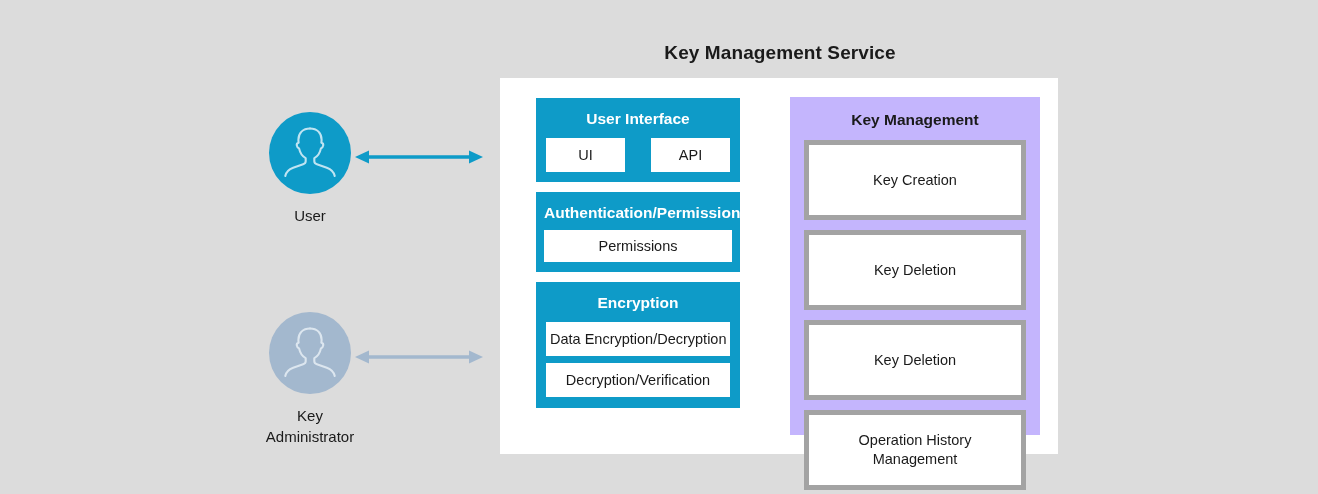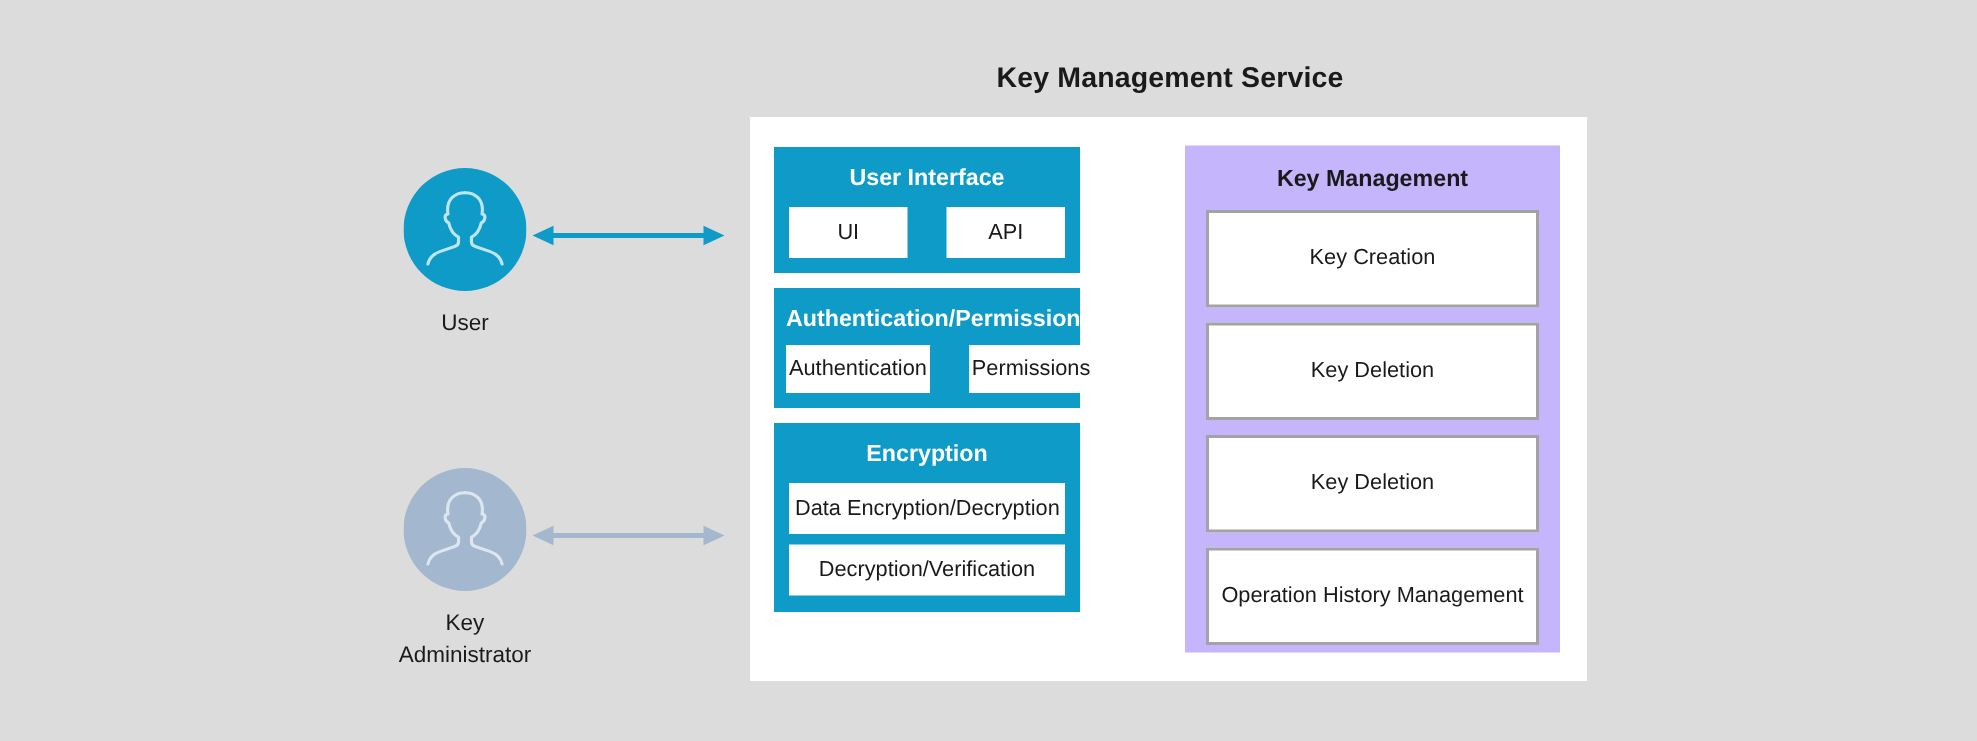--- a/index.html
+++ b/index.html
@@ -77,21 +77,21 @@
     left: 500px;
     top: 78px;
     width: 558px;
     height: 376px;
     background: #ffffff;
   }
 
   
   .left-col {
     position: absolute;
-    left: 16px;
+    left: 36px;
     top: 20px;
     width: 204px;
   }
 
   .group {
     background: #0e9bc8;
     margin-bottom: 10px;
     padding: 10px 10px 10px 10px;
     box-sizing: border-box;
   }
@@ -143,23 +143,23 @@
   }
   .right-title {
     text-align: center;
     font-size: 15.5px;
     font-weight: bold;
     color: #1a1a1a;
     padding: 14px 0 11px 0;
   }
   .km-card {
     background: #ffffff;
-    border: 2px solid #a3a3a3;
-    box-sizing: border-box;
-    height: 65px;
+    border: 5px solid #a3a3a3;
+    box-sizing: border-box;
+    height: 80px;
     margin-bottom: 10px;
     display: flex;
     align-items: center;
     justify-content: center;
     text-align: center;
     font-size: 14.5px;
     line-height: 19px;
     color: #1a1a1a;
     padding: 0 6px;
   }
@@ -237,21 +237,20 @@
         <div class="group-title">User Interface</div>
         <div class="group-row">
           <div class="chip">UI</div>
           <div class="chip">API</div>
         </div>
       </div>
 
       <div class="group group-auth">
         <div class="group-title">Authentication/Permissions</div>
         <div class="group-row">
-          <div class="chip">Authentication</div>
           <div class="chip">Permissions</div>
         </div>
       </div>
 
       <div class="group group-enc">
         <div class="group-title">Encryption</div>
         <div class="group-row stacked">
           <div class="chip">Data Encryption/Decryption</div>
           <div class="chip">Decryption/Verification</div>
         </div>

